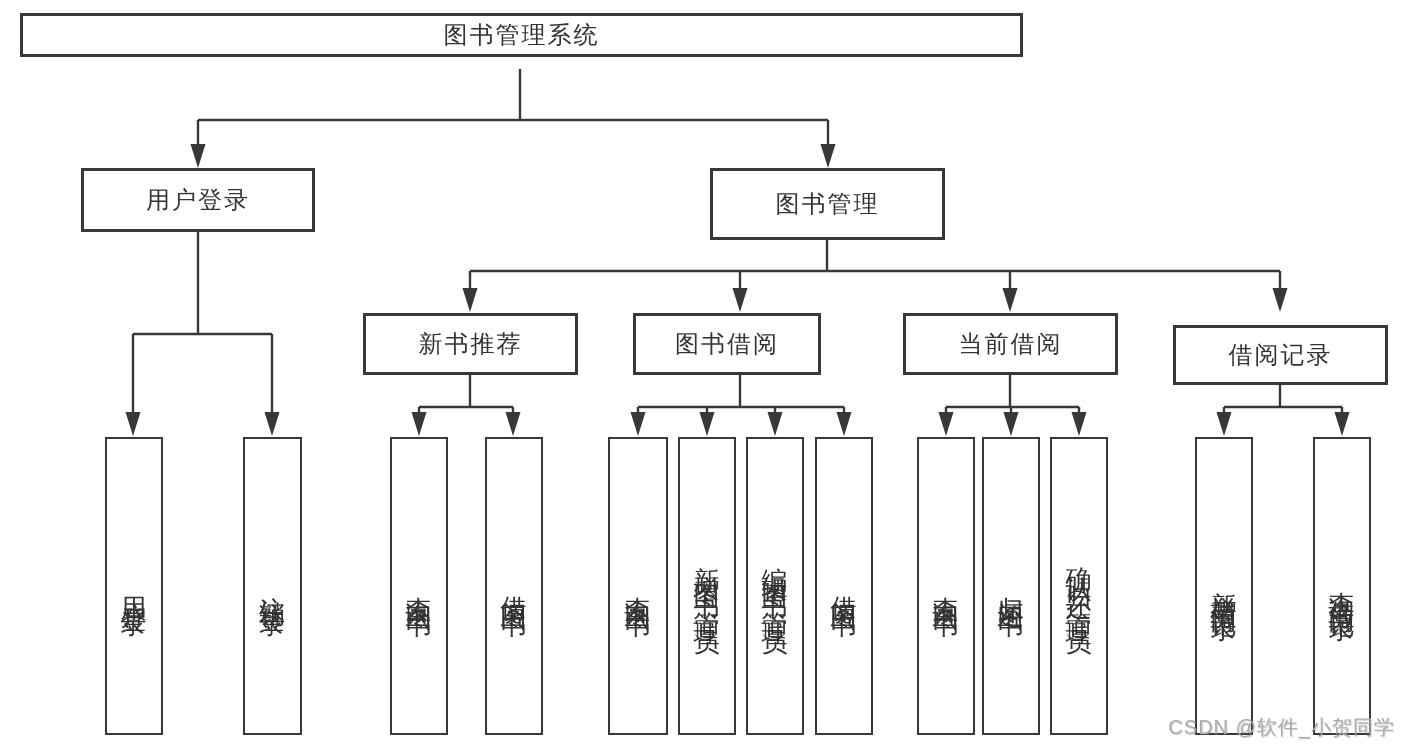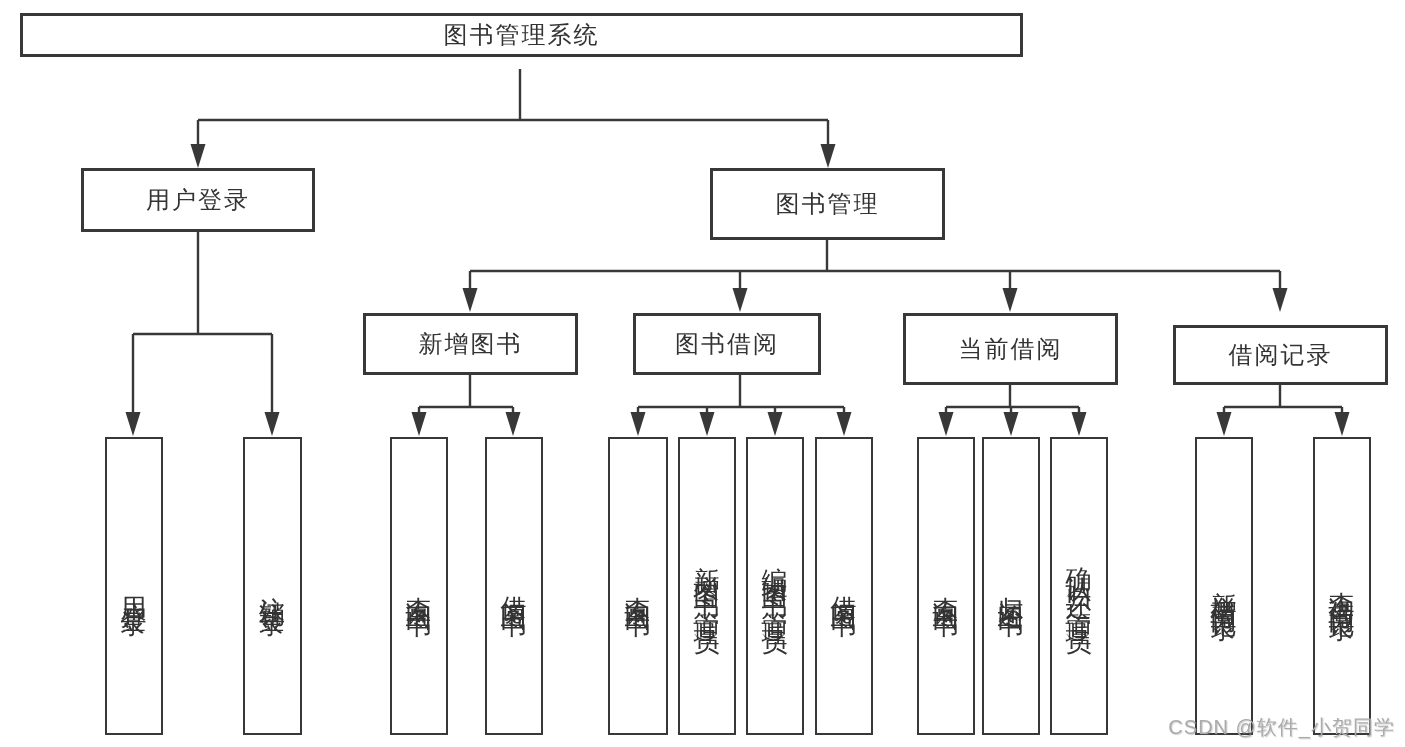--- a/index.html
+++ b/index.html
@@ -86,23 +86,23 @@
       <polygon points="1216.5,412 1231.5,412 1224,436"></polygon>
       <polygon points="1334.5,412 1349.5,412 1342,436"></polygon>
     </g>
   </svg>
 
   <div class="node" style="left:20px;top:13px;width:1003px;height:44px;">图书管理系统</div>
 
   <div class="node" style="left:81px;top:168px;width:234px;height:64px;">用户登录</div>
   <div class="node" style="left:710px;top:168px;width:235px;height:72px;">图书管理</div>
 
-  <div class="node" style="left:363px;top:313px;width:215px;height:62px;">新增图书</div>
+  <div class="node" style="left:363px;top:313px;width:215px;height:62px;">新书推荐</div>
   <div class="node" style="left:633px;top:313px;width:188px;height:62px;">图书借阅</div>
-  <div class="node" style="left:903px;top:313px;width:215px;height:72px;">当前借阅</div>
+  <div class="node" style="left:903px;top:313px;width:215px;height:62px;">当前借阅</div>
   <div class="node" style="left:1173px;top:313px;width:215px;height:60px;margin-top:12px;">借阅记录</div>
 
   <div class="node leaf" style="left:105px;top:437px;width:58px;height:298px;">
     <span class="vt">用户登录</span>
   </div>
   <div class="node leaf" style="left:243px;top:437px;width:59px;height:298px;">
     <span class="vt">注销登录</span>
   </div>
 
   <div class="node leaf" style="left:390px;top:437px;width:58px;height:298px;">

